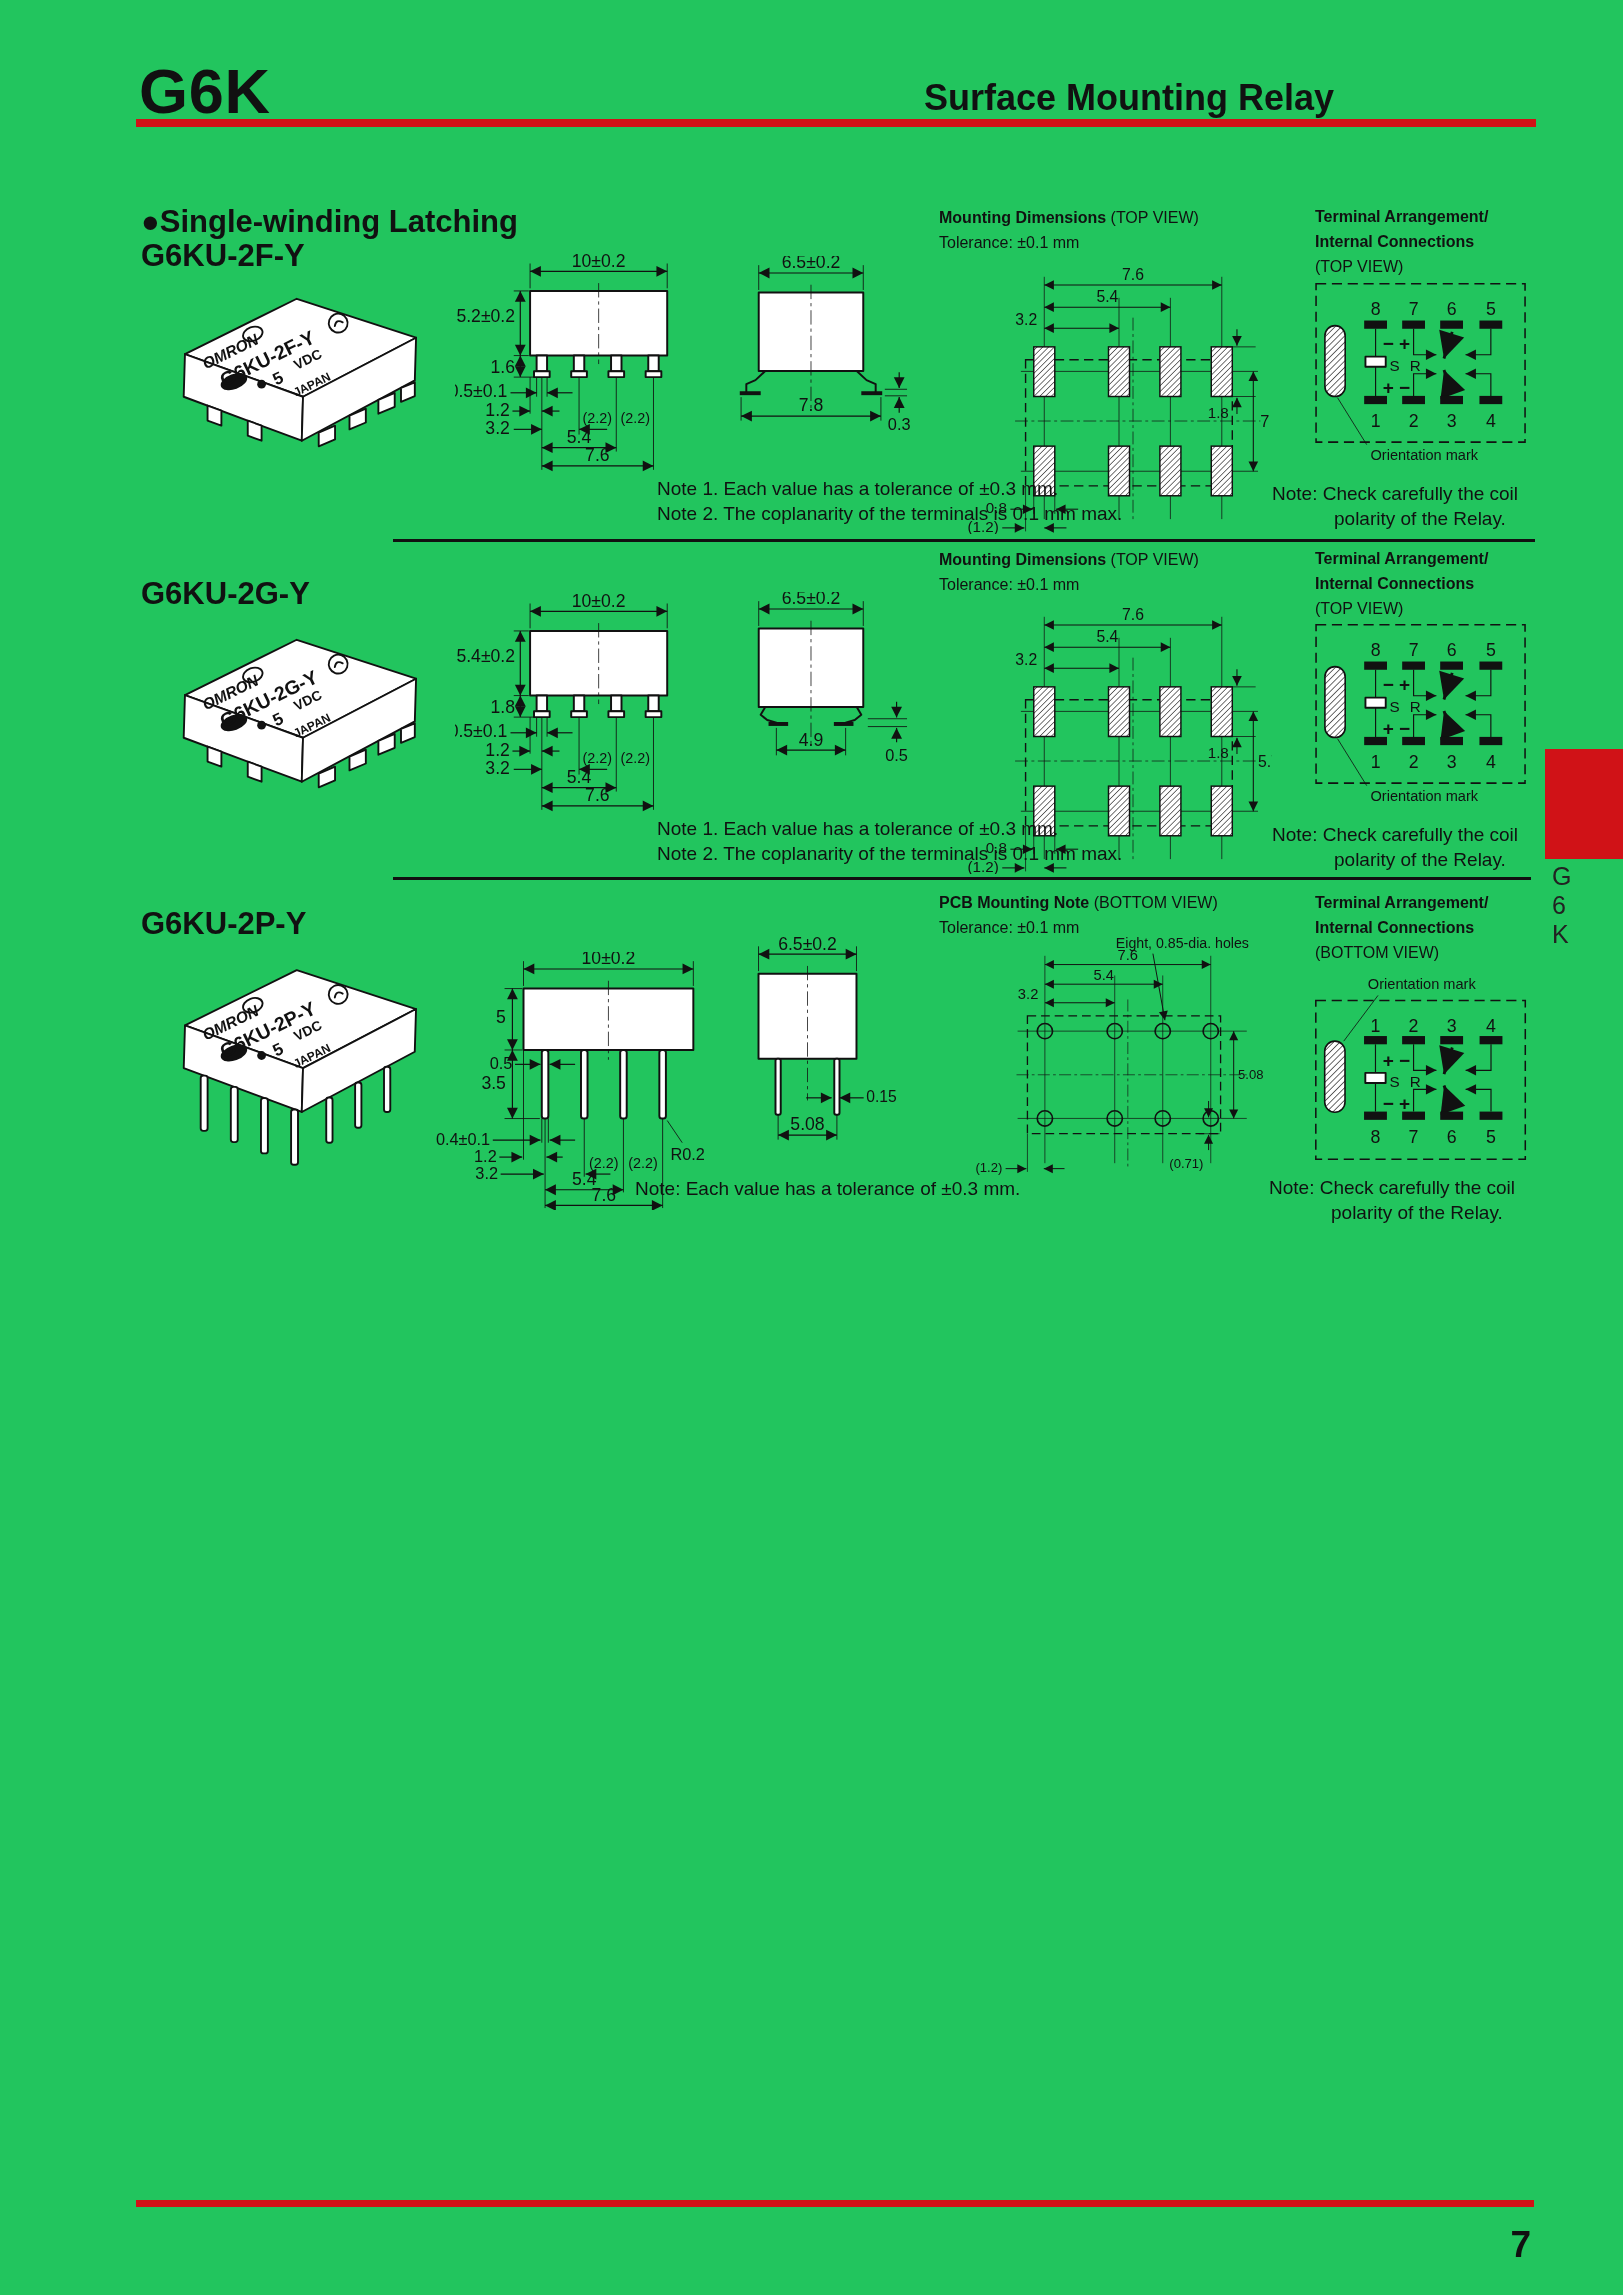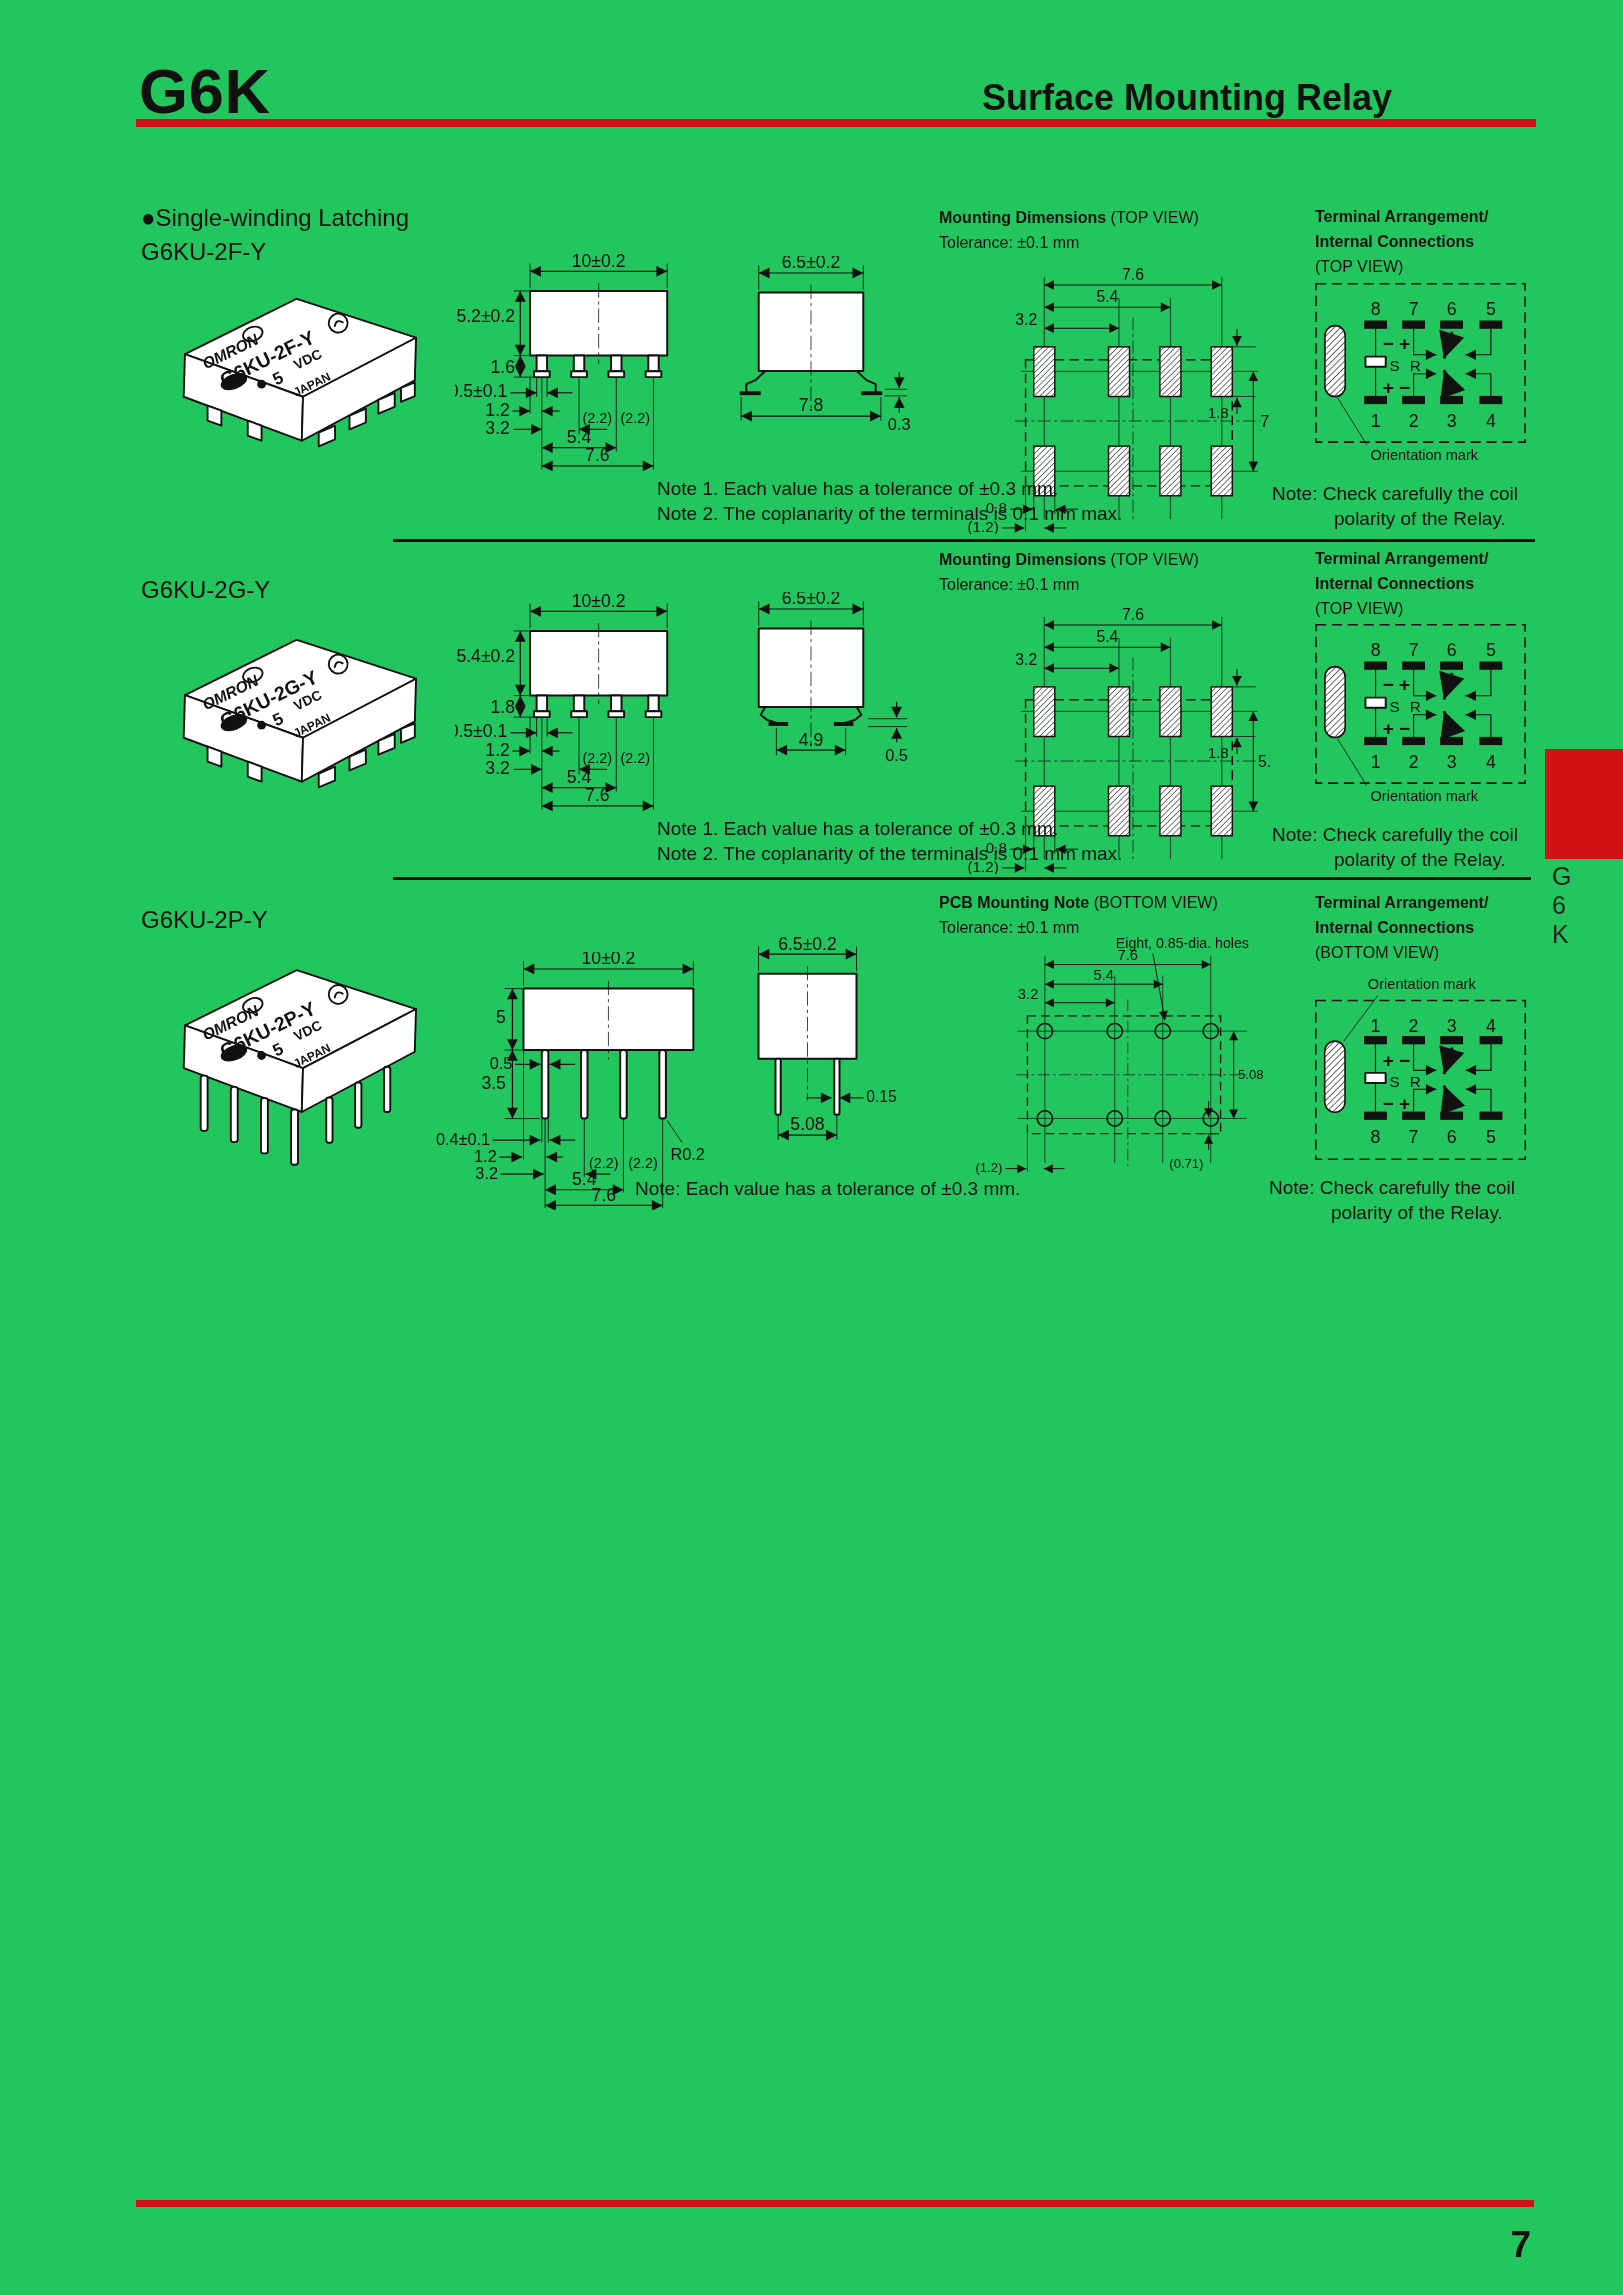--- a/index.html
+++ b/index.html
@@ -3,21 +3,21 @@
 <meta charset="utf-8">
 <style>
   html,body{margin:0;padding:0;background:#e8e8e8}
   .page{position:relative;width:1623px;height:2295px;background:#22c55e;overflow:hidden;
         font-family:"Liberation Sans","DejaVu Sans",sans-serif;color:#111}
   .abs{position:absolute}
   .hdr-model{font-size:63px;font-weight:bold;letter-spacing:0.7px}
   .hdr-title{font-size:36px;font-weight:bold}
   .rule{background:#d01217}
   .hrule{background:#111}
-  .sec-h{font-size:24px;font-weight:normal;white-space:nowrap}
+  .sec-h{font-size:31px;font-weight:bold;white-space:nowrap}
   .blk-t{font-size:16px;line-height:25px;white-space:nowrap}
   .blk-t .b{font-weight:bold}
   .note{font-size:19px;line-height:25px;white-space:nowrap}
   .tab-letters{font-size:25px;line-height:29px;color:#222;text-align:left}
   .pgnum{font-size:37px;font-weight:bold}
   svg text{font-family:"Liberation Sans","DejaVu Sans",sans-serif;fill:#111}
   .dr{fill:#fff;stroke:#111;stroke-width:3;stroke-linejoin:round}
   .dr2{fill:none;stroke:#111;stroke-width:3;stroke-linejoin:round;stroke-linecap:round}
   .dim{stroke:#111;stroke-width:1.8;fill:none}
   .thin{stroke:#111;stroke-width:1.3;fill:none}
@@ -41,21 +41,21 @@
       </marker>
       <pattern id="hatch" width="7" height="7" patternUnits="userSpaceOnUse" patternTransform="rotate(45)">
         <rect width="7" height="7" fill="#fff"></rect>
         <line x1="0" y1="0" x2="0" y2="7" stroke="#111" stroke-width="2"></line>
       </pattern>
     </defs>
   </svg>
 
   
   <div class="abs hdr-model" style="left:139px;top:55px">G6K</div>
-  <div class="abs hdr-title" style="left:860px;top:77px;width:654px;text-align:center">Surface Mounting Relay</div>
+  <div class="abs hdr-title" style="left:924px;top:77px;width:654px;text-align:left">Surface Mounting Relay</div>
   <div class="abs rule" style="left:136px;top:119px;width:1400px;height:7.9px"></div>
 
   
   <div class="abs sec-h" style="left:141px;top:204px">●Single-winding Latching</div>
   <div class="abs sec-h" style="left:141px;top:238px">G6KU-2F-Y</div>
 
   
   <svg class="abs" style="left:141px;top:273px" width="314" height="196" viewBox="0 0 500 310">
     <path class="dr" d="M70,128 L248,40 L438,102 L258,196 Z"></path>
     <path class="dr" d="M70,128 L258,196 L256,266 L68,196 Z"></path>

